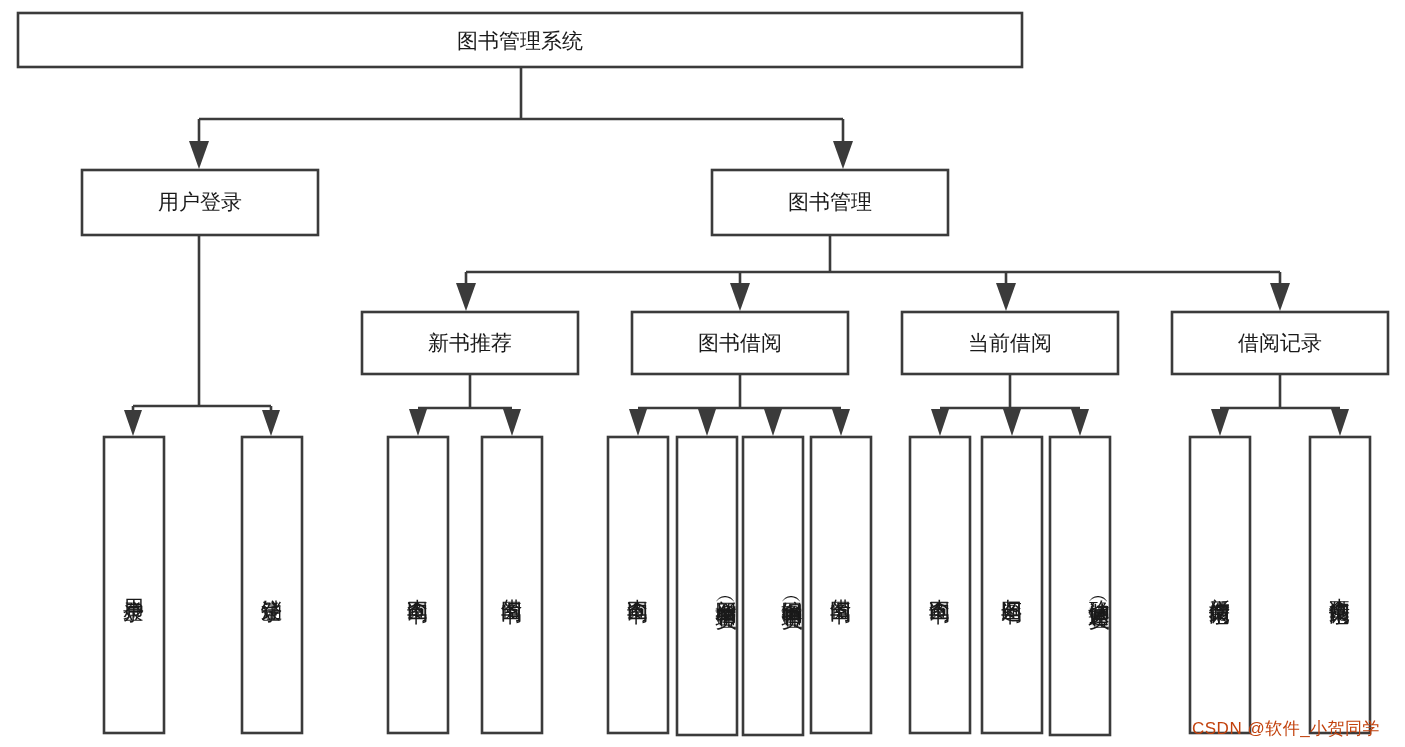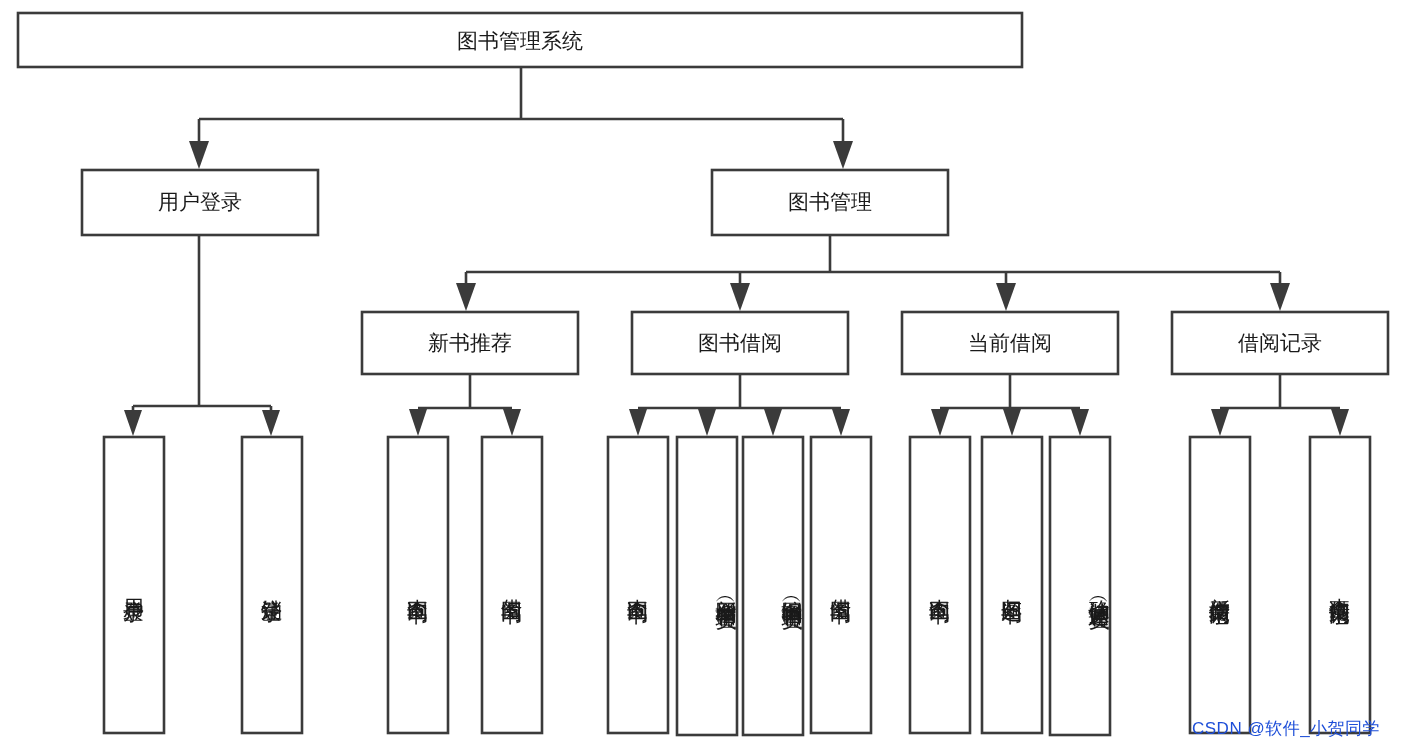--- a/index.html
+++ b/index.html
@@ -58,21 +58,21 @@
     text-orientation: upright;
     letter-spacing: 1.5px;
     line-height: 1;
     white-space: nowrap;
     text-align: center;
   }
   .watermark {
     position: absolute;
     font-family: "Liberation Sans", "DejaVu Sans", sans-serif;
     font-size: 17px;
-    color: #1d4ed8;
+    color: #c2410c;
     white-space: nowrap;
     letter-spacing: 0.5px;
   }
 </style>
 </head>
 <body>
 
 <div id="diagram-root">
 
   <svg id="diagram-svg" viewBox="0 0 1405 747" xmlns="http://www.w3.org/2000/svg">

